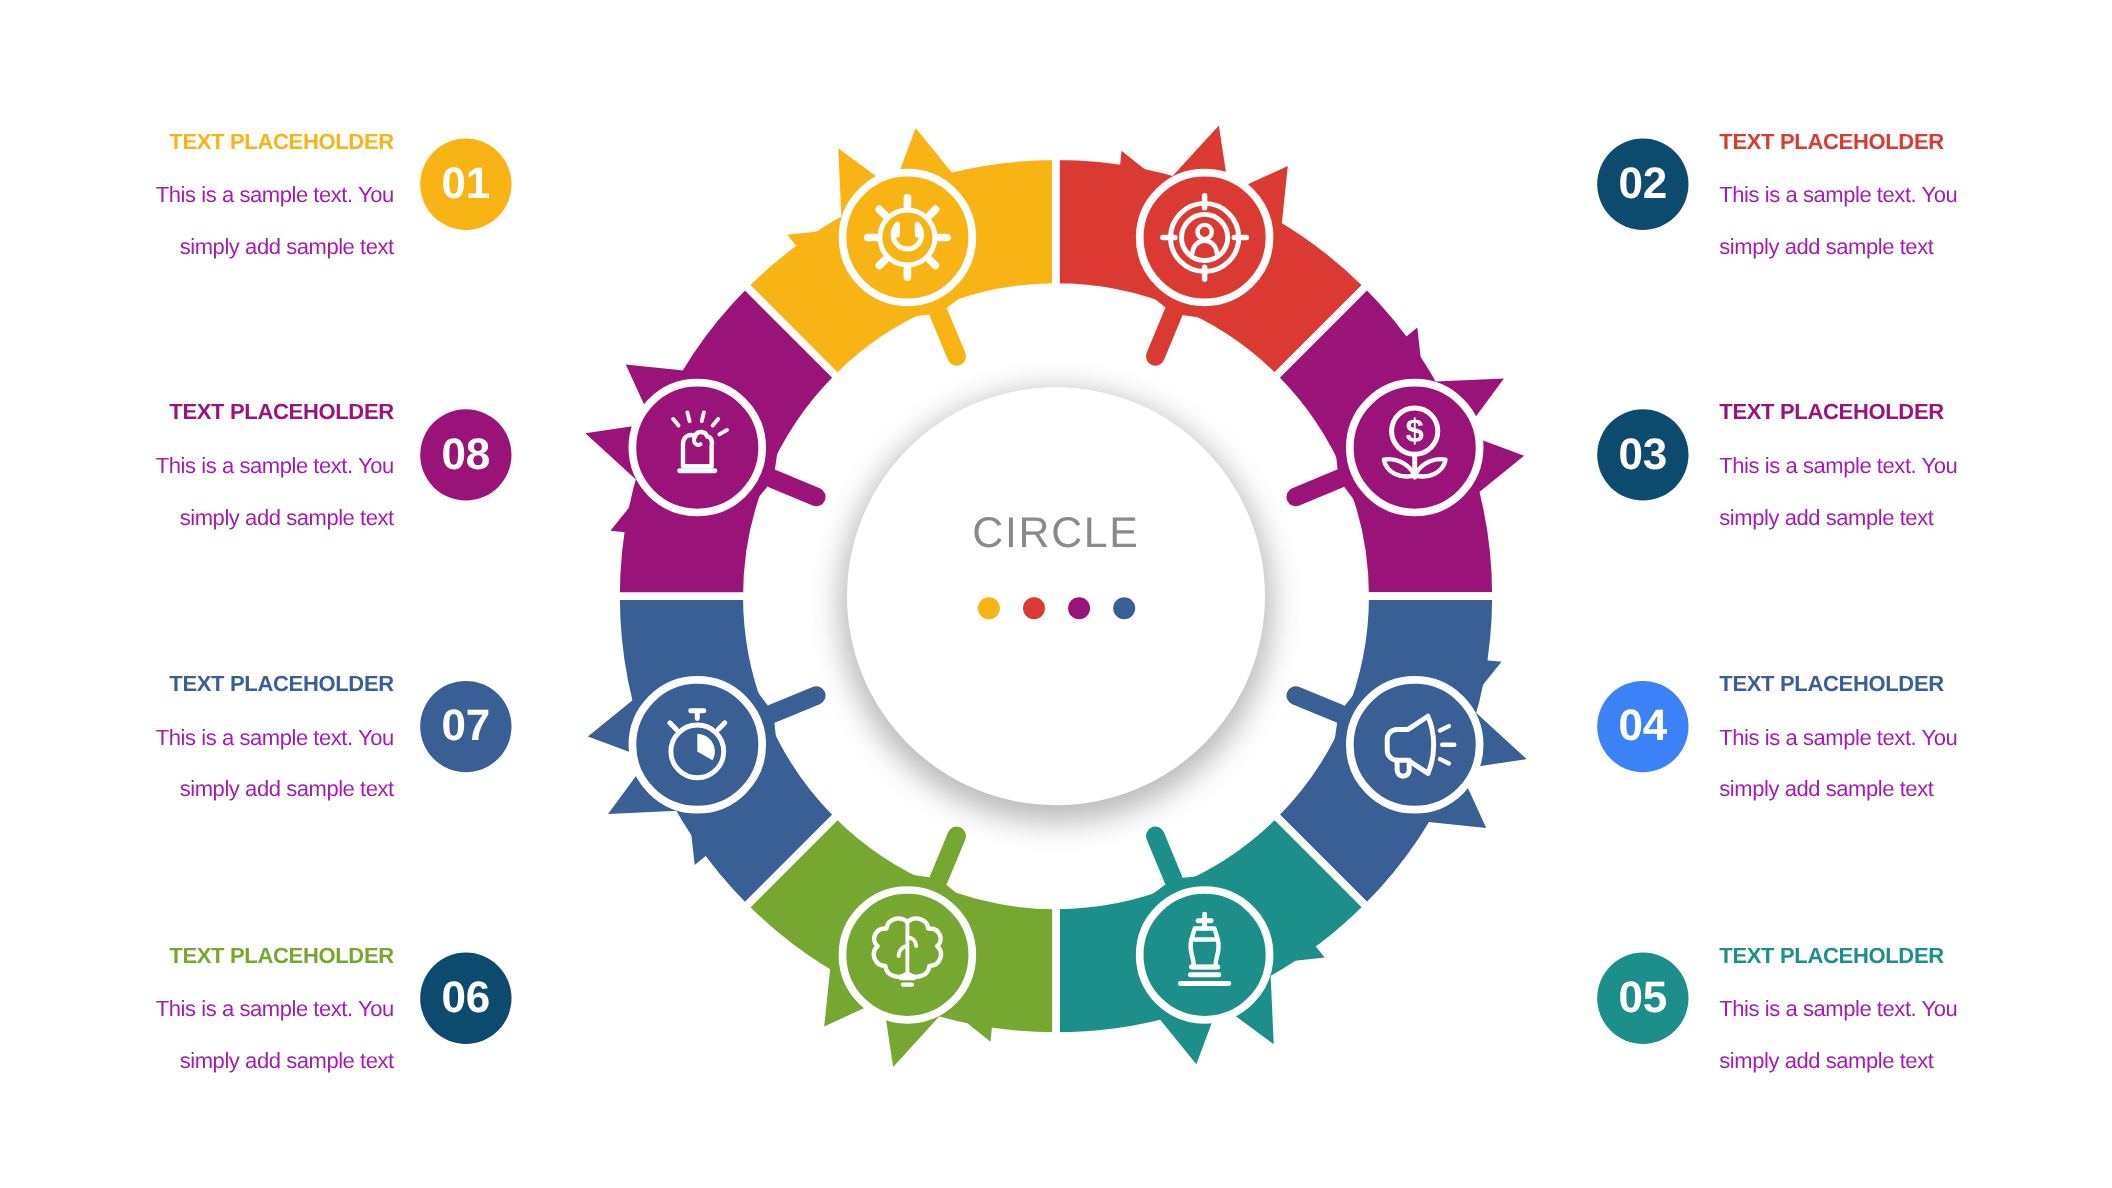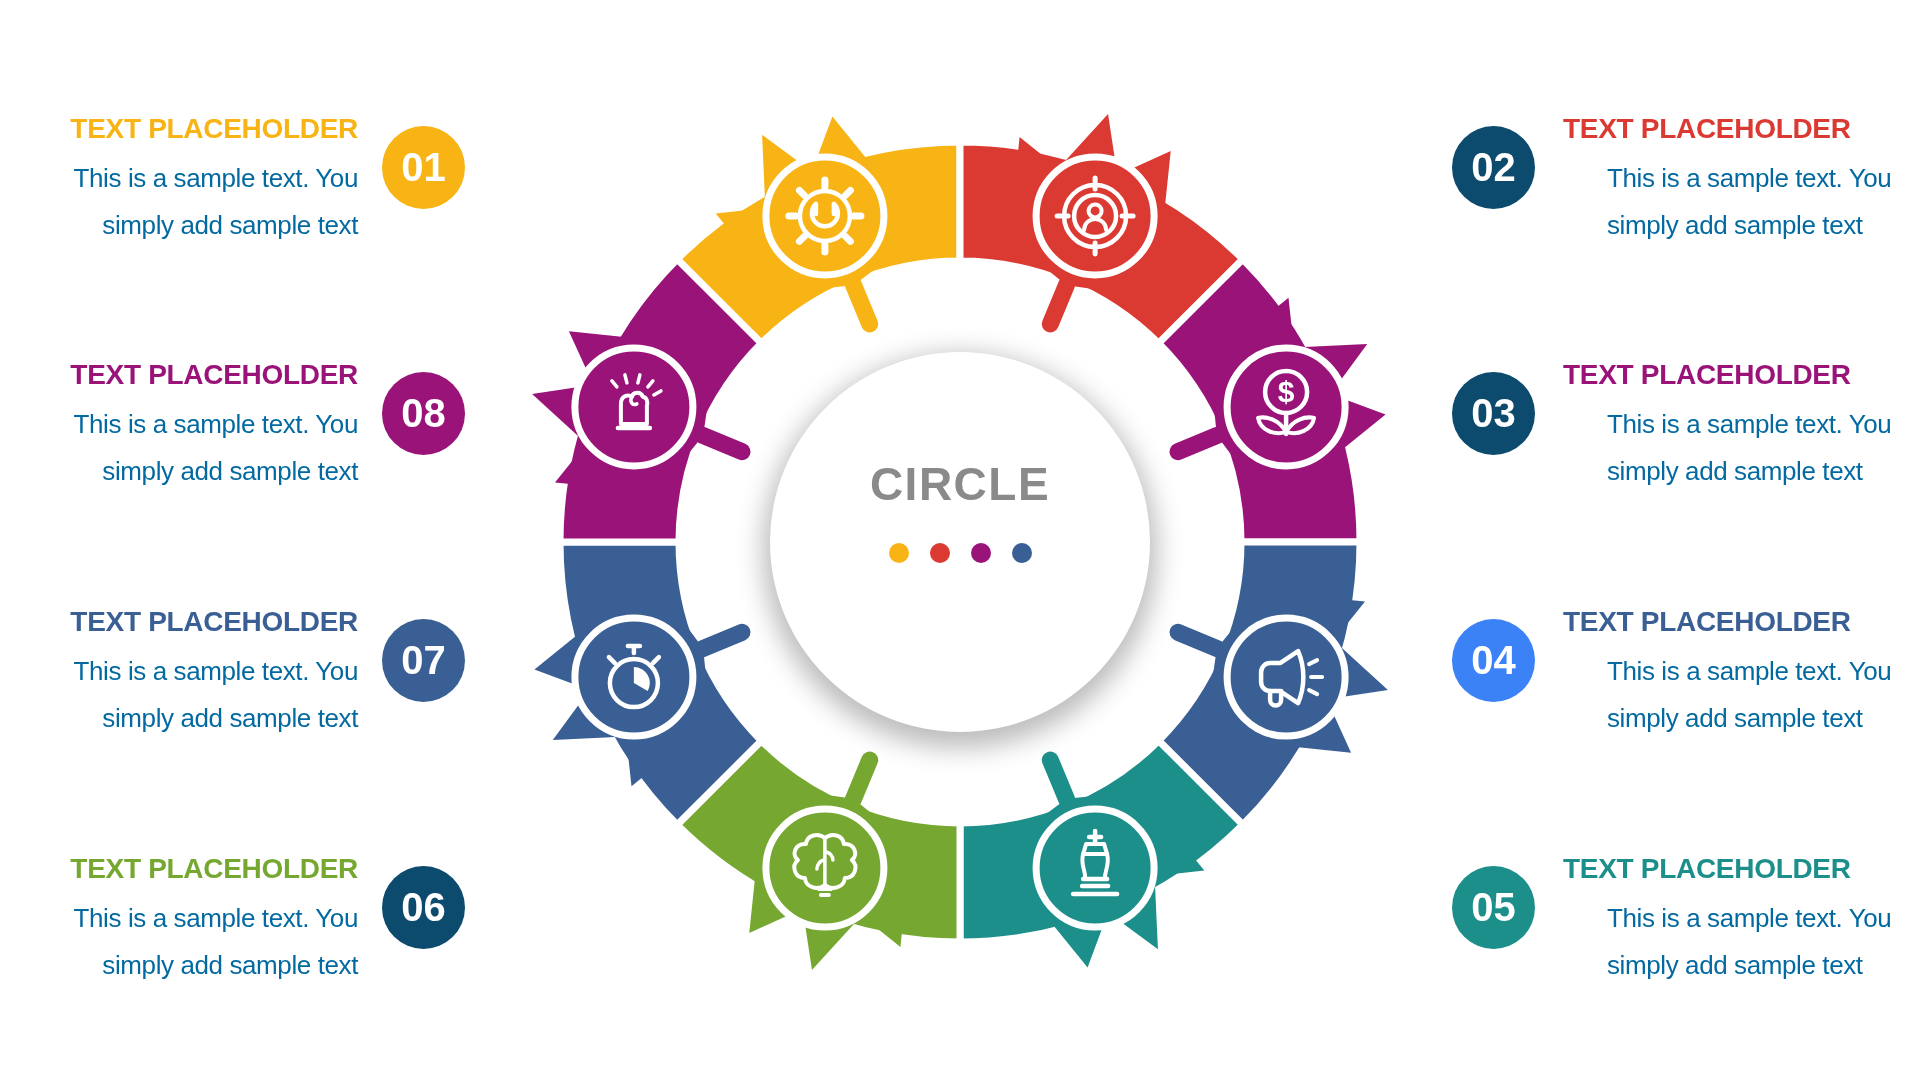--- a/index.html
+++ b/index.html
@@ -5,30 +5,30 @@
   html,body{margin:0;padding:0;background:#fff;}
   .canvas{position:relative;width:1920px;height:1080px;background:#ffffff;overflow:hidden;
           font-family:"Liberation Sans", sans-serif;}
   #wheel-svg{position:absolute;left:0;top:0;}
 
   
   .block{position:absolute;display:flex;align-items:flex-start;}
   .textcol{width:320px;display:flex;flex-direction:column;}
   .block.left  .textcol{align-items:flex-end;}
   .block.right .textcol{align-items:flex-start;}
-  .title{font-size:28px;font-weight:bold;letter-spacing:-0.3px;line-height:34px;margin-bottom:9px;white-space:nowrap;}
-  .bodyline{font-size:26px;color:#0369a1;line-height:47px;white-space:nowrap;letter-spacing:-0.4px;margin-left:44px;}
+  .title{font-size:20px;font-weight:bold;letter-spacing:-0.3px;line-height:34px;margin-bottom:9px;white-space:nowrap;}
+  .bodyline{font-size:20px;color:#a21caf;line-height:47px;white-space:nowrap;letter-spacing:-0.4px;}
   .badge{width:83px;height:83px;border-radius:50%;display:flex;align-items:center;justify-content:center;
          color:#fff;font-size:40px;font-weight:bold;margin-top:14px;flex:0 0 auto;}
   .block.left  .badge{margin-left:24px;}
   .block.right .badge{order:-1;margin-right:28px;}
 
   
   #center-label{position:absolute;left:700px;top:458px;width:520px;text-align:center;}
-  .cline{font-size:46px;font-weight:bold;line-height:53px;letter-spacing:1.5px;text-align:center;}
+  .cline{font-size:39px;font-weight:normal;line-height:53px;letter-spacing:1.5px;text-align:center;}
   .dots{margin-top:32px;display:flex;justify-content:center;gap:21px;}
   .dot{width:20px;height:20px;border-radius:50%;}
 </style>
 </head>
 <body>
 
 <div class="canvas">
 
   <svg id="wheel-svg" width="1920" height="1080" viewBox="0 0 1920 1080">
     <defs>

